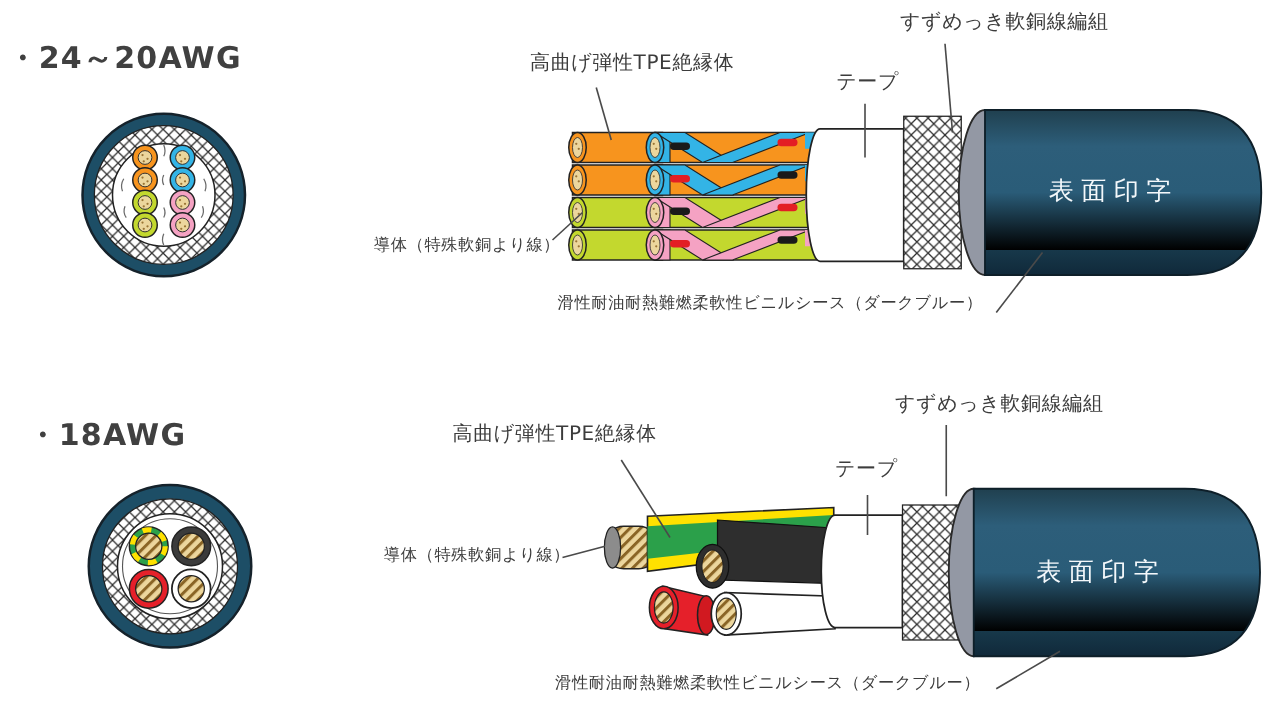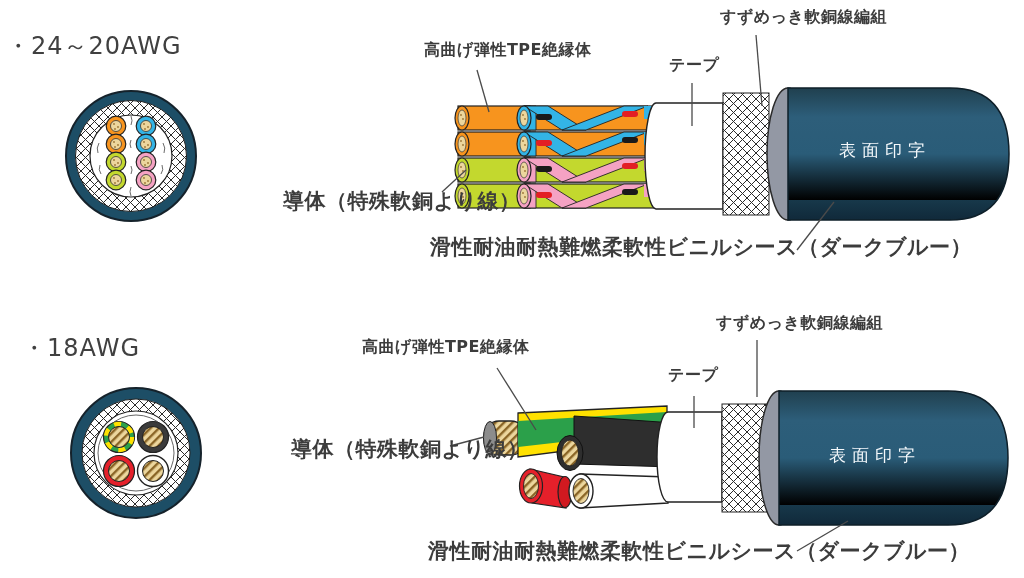--- a/index.html
+++ b/index.html
@@ -1,23 +1,23 @@
 <!DOCTYPE html>
 <html><head>
 <meta charset="utf-8">
 <style>
   html,body{margin:0;padding:0;}
   body{width:1024px;height:578px;position:relative;background:#ffffff;overflow:hidden;
        font-family:"DejaVu Sans","Liberation Sans",sans-serif;}
   #art{position:absolute;left:0;top:0;}
   .label{position:absolute;white-space:nowrap;color:#3c3c3c;font-size:16px;
-         font-weight:700;letter-spacing:0.5px;}
-  .size-label{font-size:24px;color:#404040;font-weight:400;letter-spacing:1px;}
-  .print-label{color:#f4f8fb;font-size:17px;letter-spacing:6px;font-weight:500;}
-  .conductor-label,.sheath-label{font-size:21px;}
+         font-weight:400;letter-spacing:0.5px;}
+  .size-label{font-size:24px;color:#404040;font-weight:700;letter-spacing:1px;}
+  .print-label{color:#f4f8fb;font-size:20px;letter-spacing:6px;font-weight:500;}
+  .conductor-label,.sheath-label{font-size:13px;margin-left:16px;}
 </style>
 </head>
 <body>
 
 <svg id="art" width="1024" height="578" viewBox="0 0 1024 578">
   <defs>
     <pattern id="lat" width="9" height="9" patternUnits="userSpaceOnUse">
       <rect width="9" height="9" fill="#ffffff"></rect>
       <path d="M0,0 L9,9 M9,0 L0,9" stroke="#2b2b2b" stroke-width="1"></path>
     </pattern>

